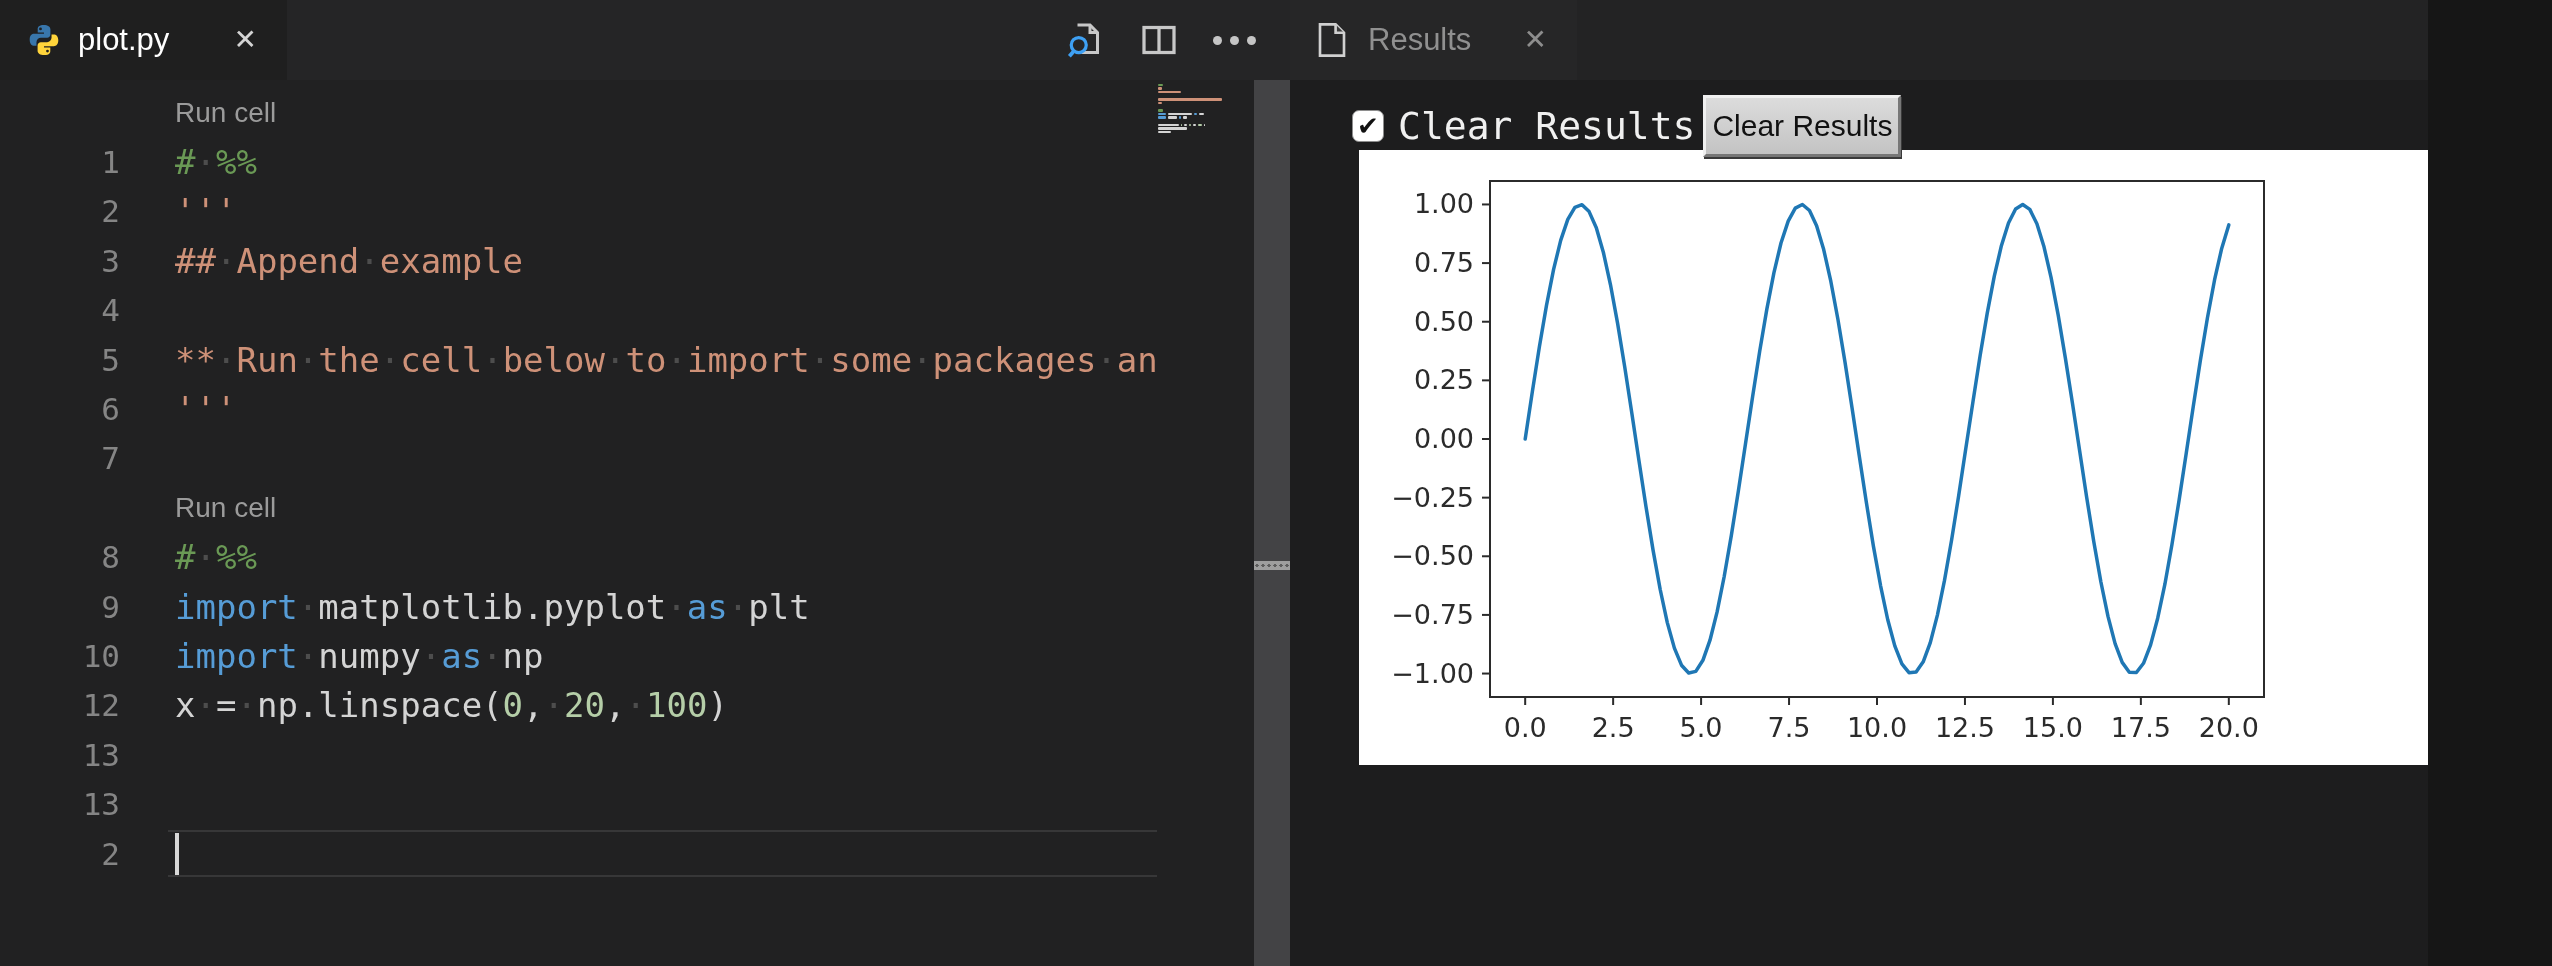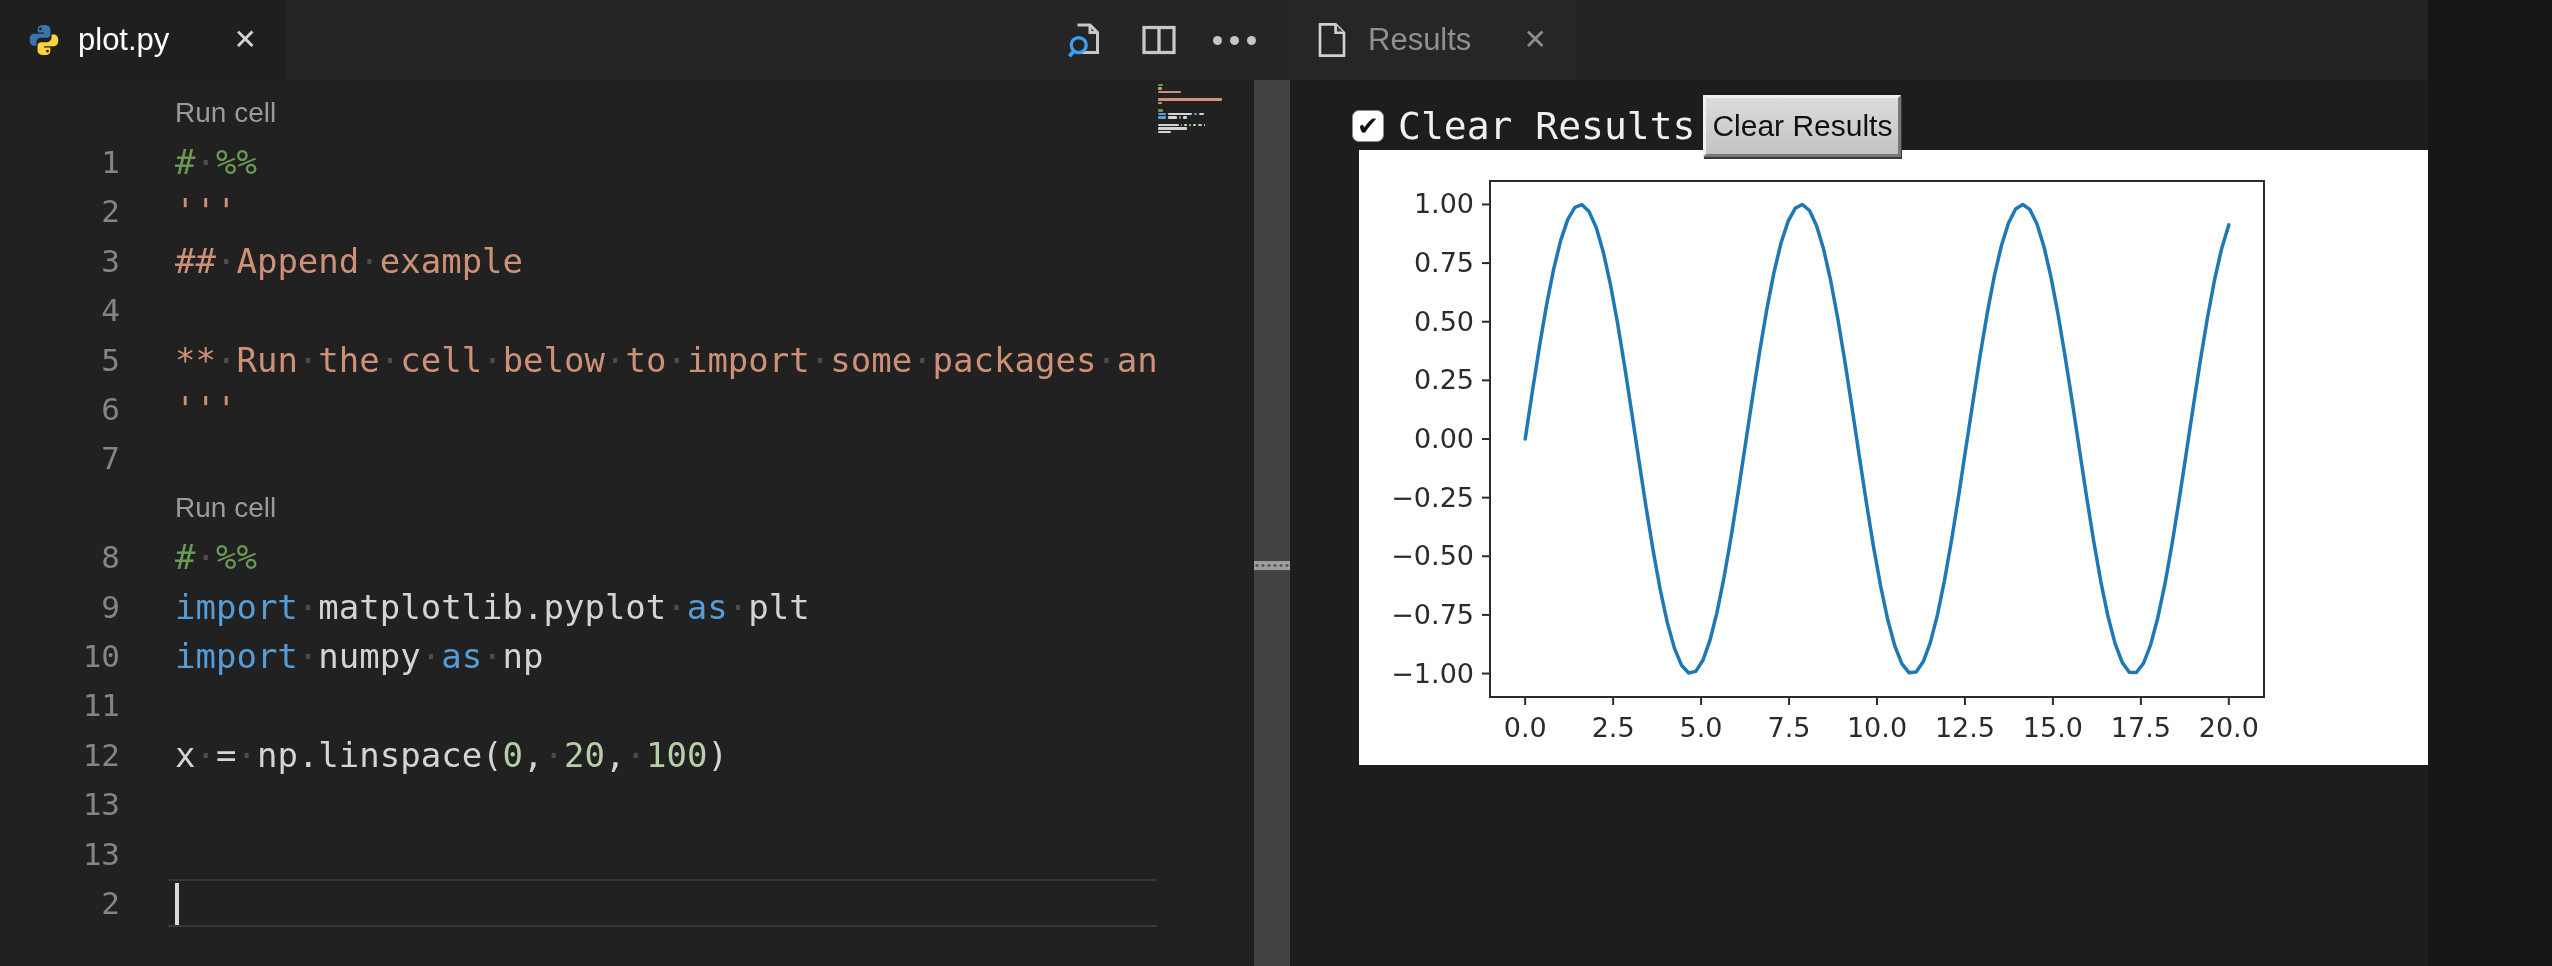--- a/index.html
+++ b/index.html
@@ -147,24 +147,20 @@
             <div class="gut">8</div>
             <div class="ltext"><span style="color: rgb(106, 153, 85);">#</span><span class="ws" style="color: rgb(77, 77, 77);">·</span><span style="color: rgb(106, 153, 85);">%%</span></div>
           </div>
           <div class="crow">
             <div class="gut">9</div>
             <div class="ltext"><span style="color: rgb(86, 156, 214);">import</span><span class="ws" style="color: rgb(77, 77, 77);">·</span><span style="color: rgb(212, 212, 212);">matplotlib.pyplot</span><span class="ws" style="color: rgb(77, 77, 77);">·</span><span style="color: rgb(86, 156, 214);">as</span><span class="ws" style="color: rgb(77, 77, 77);">·</span><span style="color: rgb(212, 212, 212);">plt</span></div>
           </div>
           <div class="crow">
             <div class="gut">10</div>
             <div class="ltext"><span style="color: rgb(86, 156, 214);">import</span><span class="ws" style="color: rgb(77, 77, 77);">·</span><span style="color: rgb(212, 212, 212);">numpy</span><span class="ws" style="color: rgb(77, 77, 77);">·</span><span style="color: rgb(86, 156, 214);">as</span><span class="ws" style="color: rgb(77, 77, 77);">·</span><span style="color: rgb(212, 212, 212);">np</span></div>
-          </div>
-          <div class="crow">
-            <div class="gut">11</div>
-            <div class="ltext"></div>
           </div>
           <div class="crow">
             <div class="gut">12</div>
             <div class="ltext"><span style="color: rgb(212, 212, 212);">x</span><span class="ws" style="color: rgb(77, 77, 77);">·</span><span style="color: rgb(212, 212, 212);">=</span><span class="ws" style="color: rgb(77, 77, 77);">·</span><span style="color: rgb(212, 212, 212);">np.linspace(</span><span style="color: rgb(181, 206, 168);">0</span><span style="color: rgb(212, 212, 212);">,</span><span class="ws" style="color: rgb(77, 77, 77);">·</span><span style="color: rgb(181, 206, 168);">20</span><span style="color: rgb(212, 212, 212);">,</span><span class="ws" style="color: rgb(77, 77, 77);">·</span><span style="color: rgb(181, 206, 168);">100</span><span style="color: rgb(212, 212, 212);">)</span></div>
           </div>
           <div class="crow">
             <div class="gut">13</div>
           </div>
           <div class="crow">
             <div class="gut">13</div>

